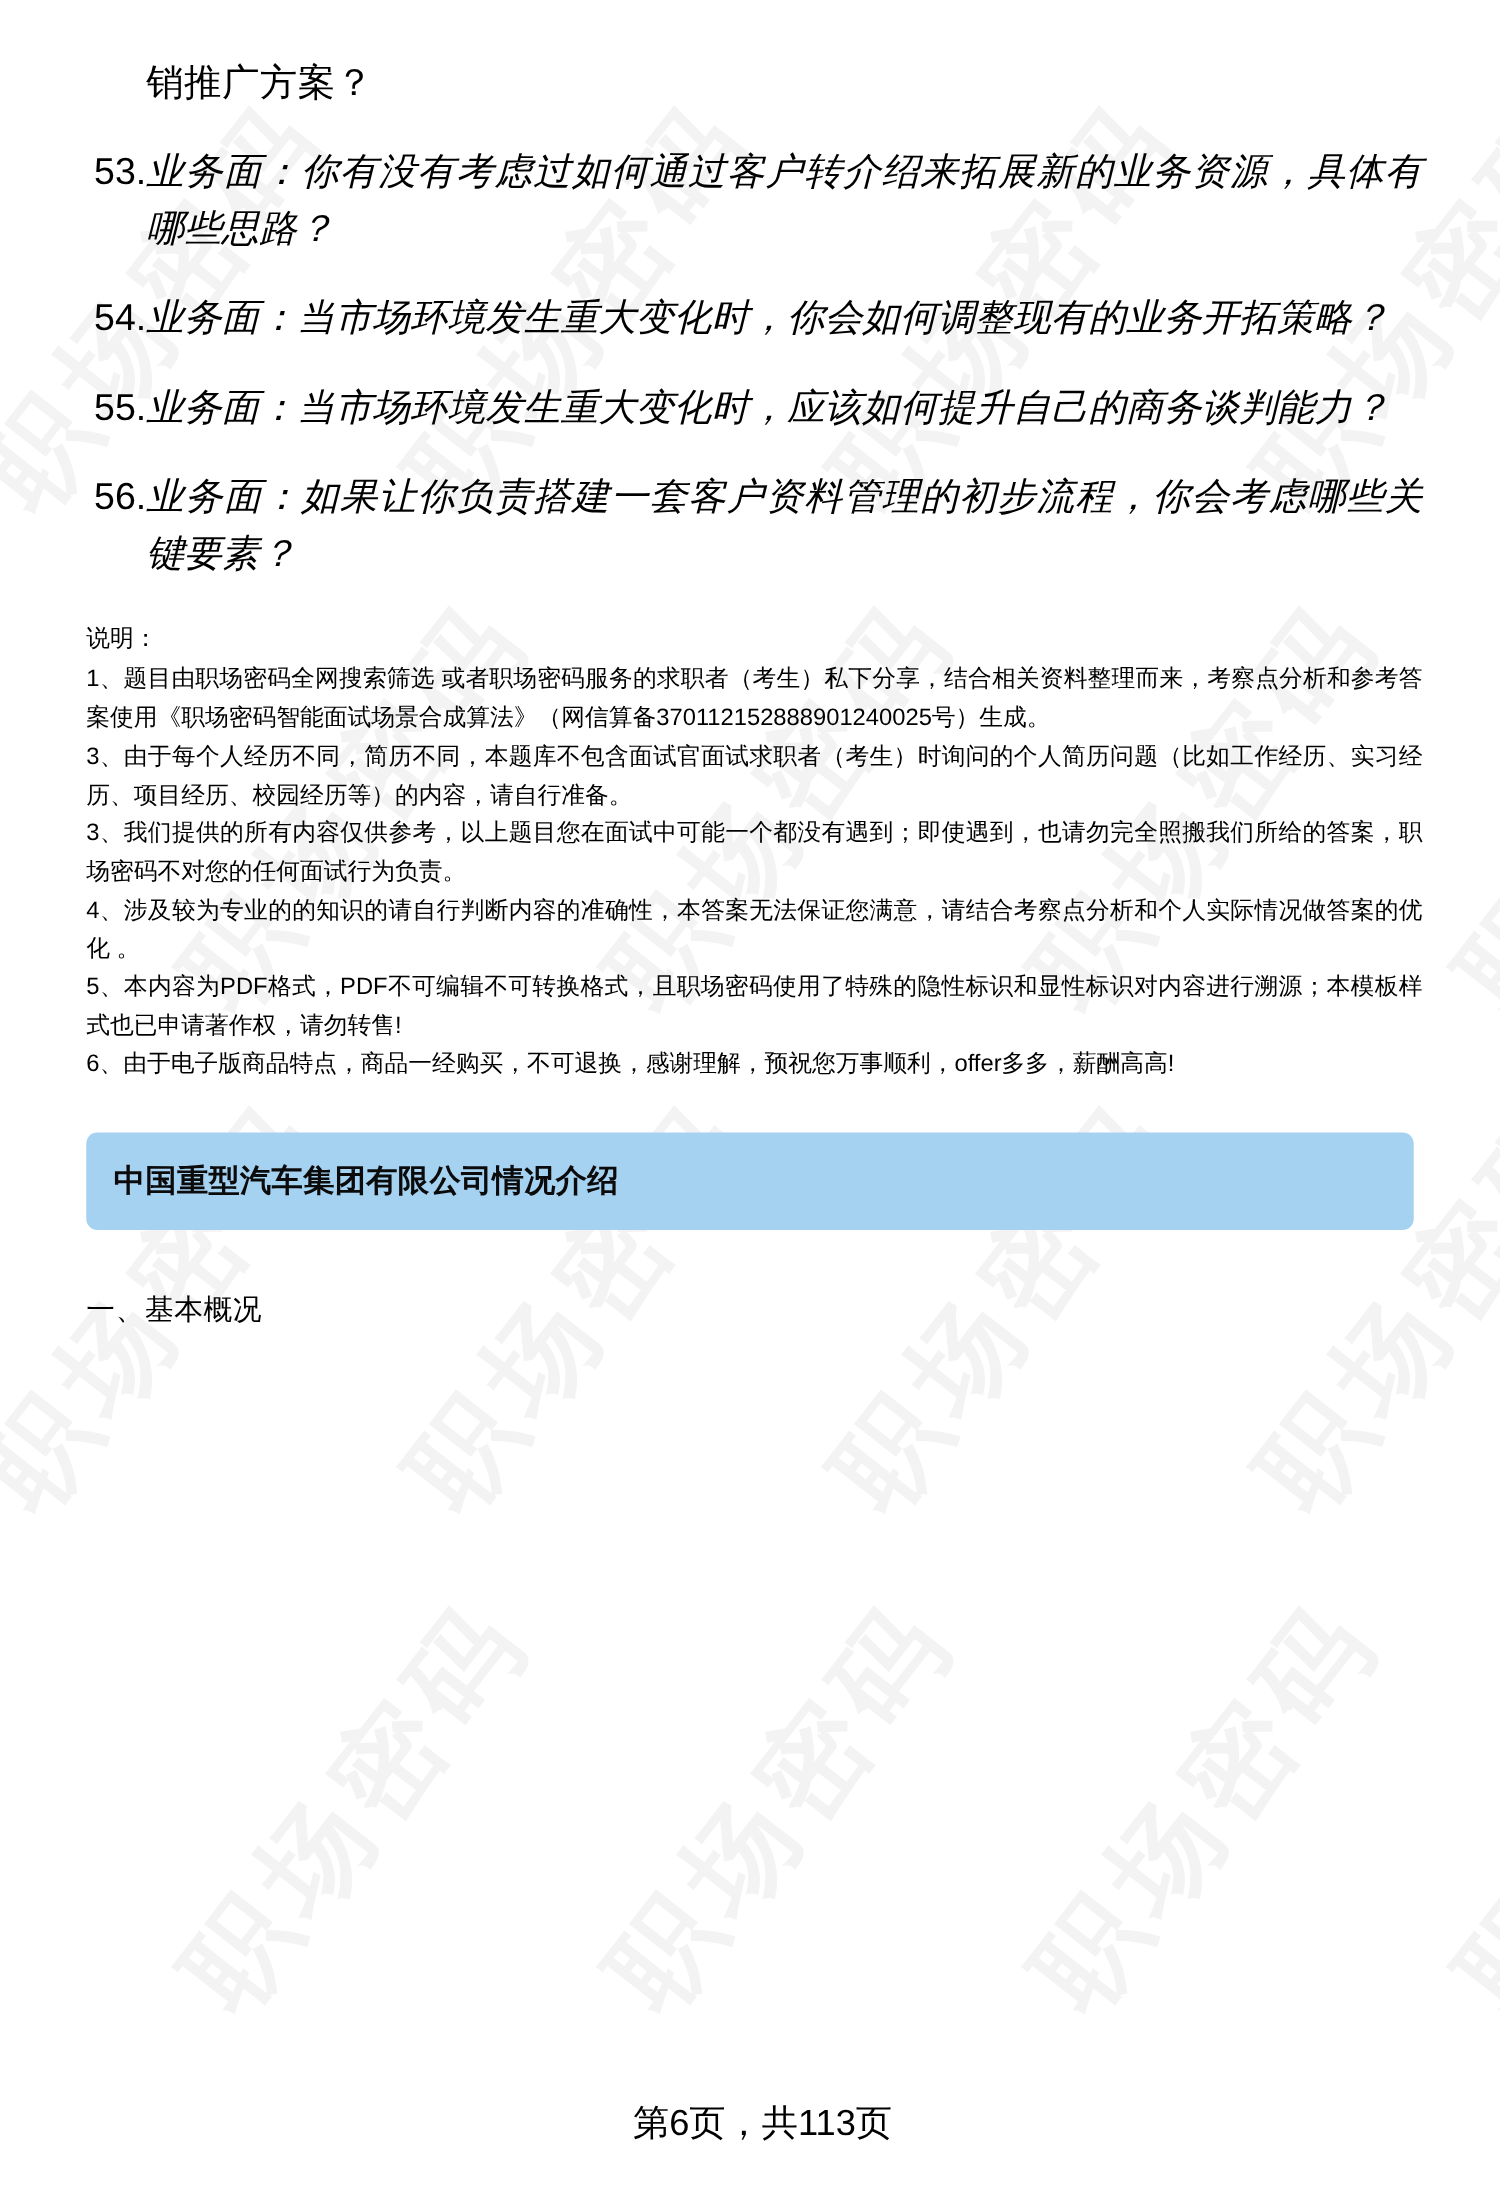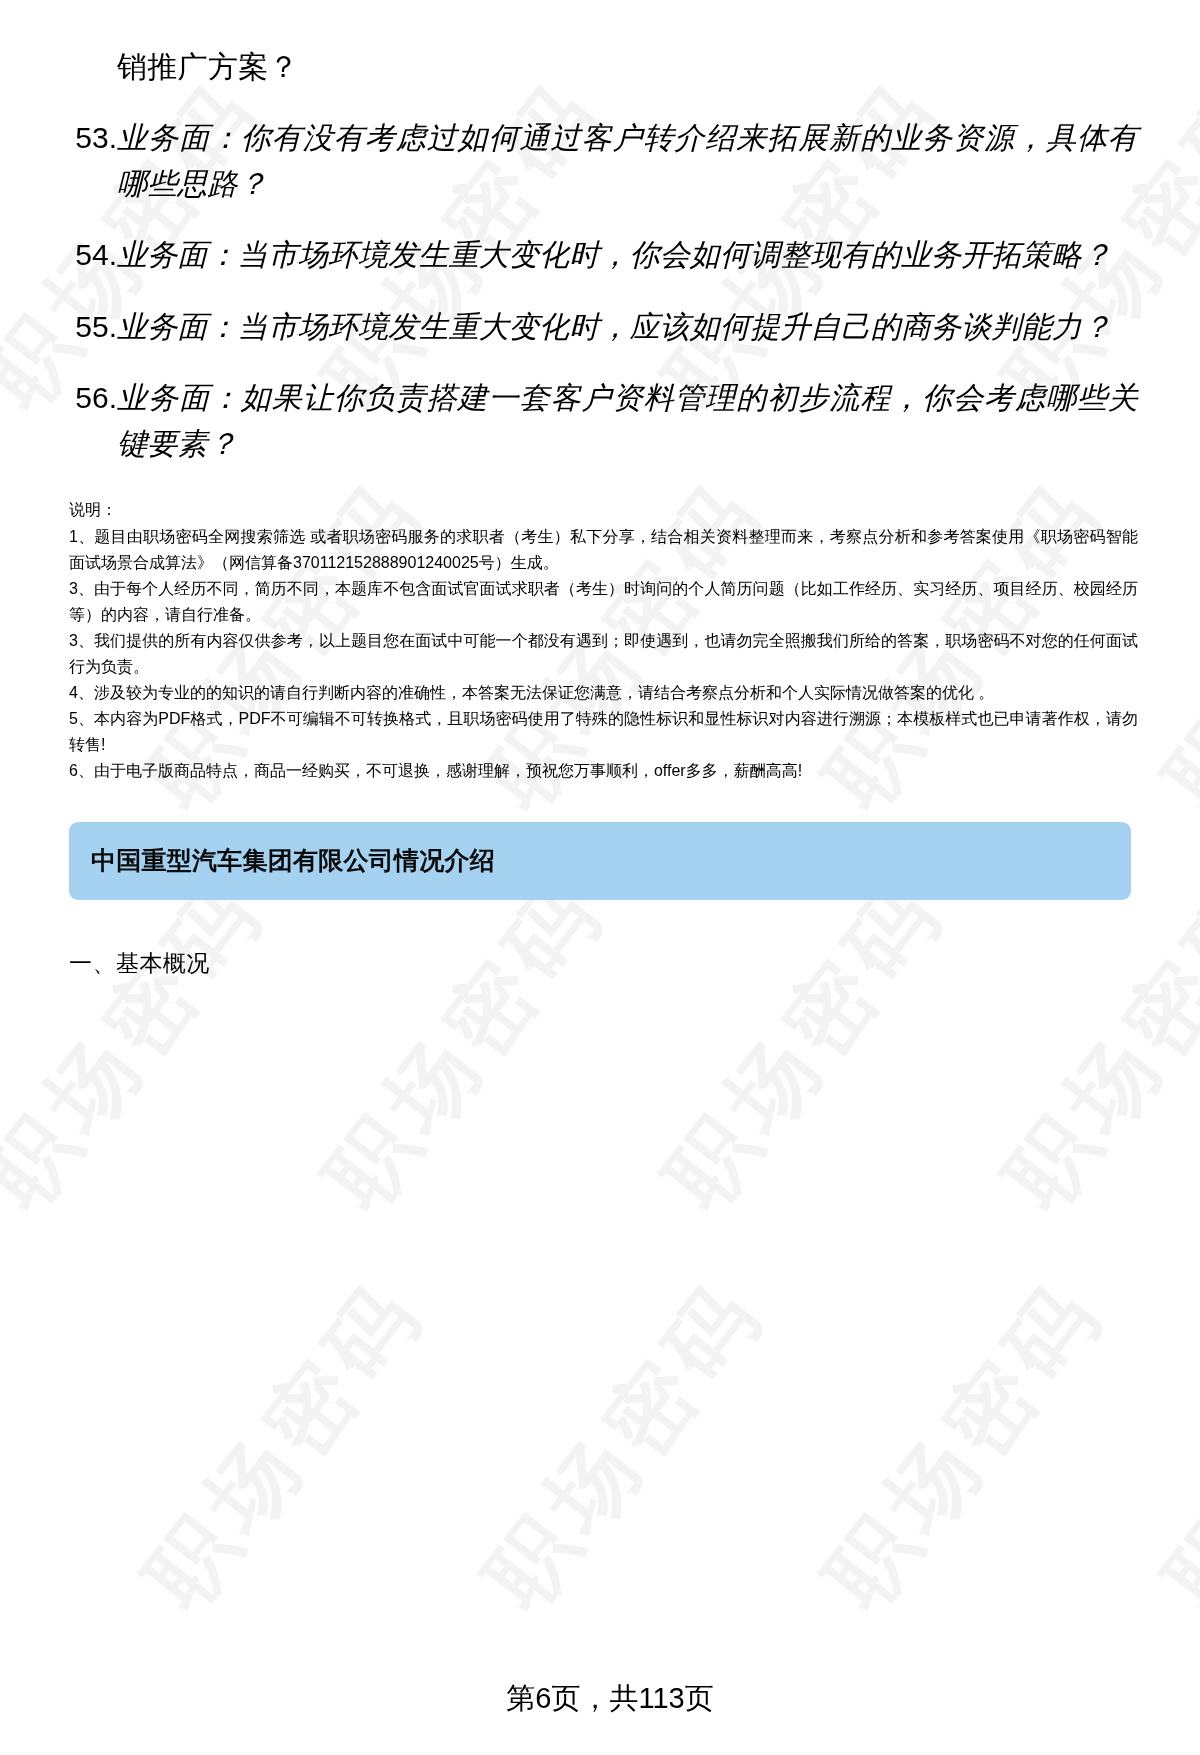--- a/index.html
+++ b/index.html
@@ -72,21 +72,21 @@
     flex: 1 1 auto;
     text-align: justify;
     letter-spacing: 0.005em;
     font-style: italic;
   }
 
   
   .notes {
     margin-top: 30px;
     padding-left: 7px;
-    font-size: 16px;
+    font-size: 19px;
     line-height: 1.62;
     text-align: justify;
   }
   .notes .note-head {
     margin-bottom: 2px;
   }
   .notes p {
     margin: 0;
   }
 

